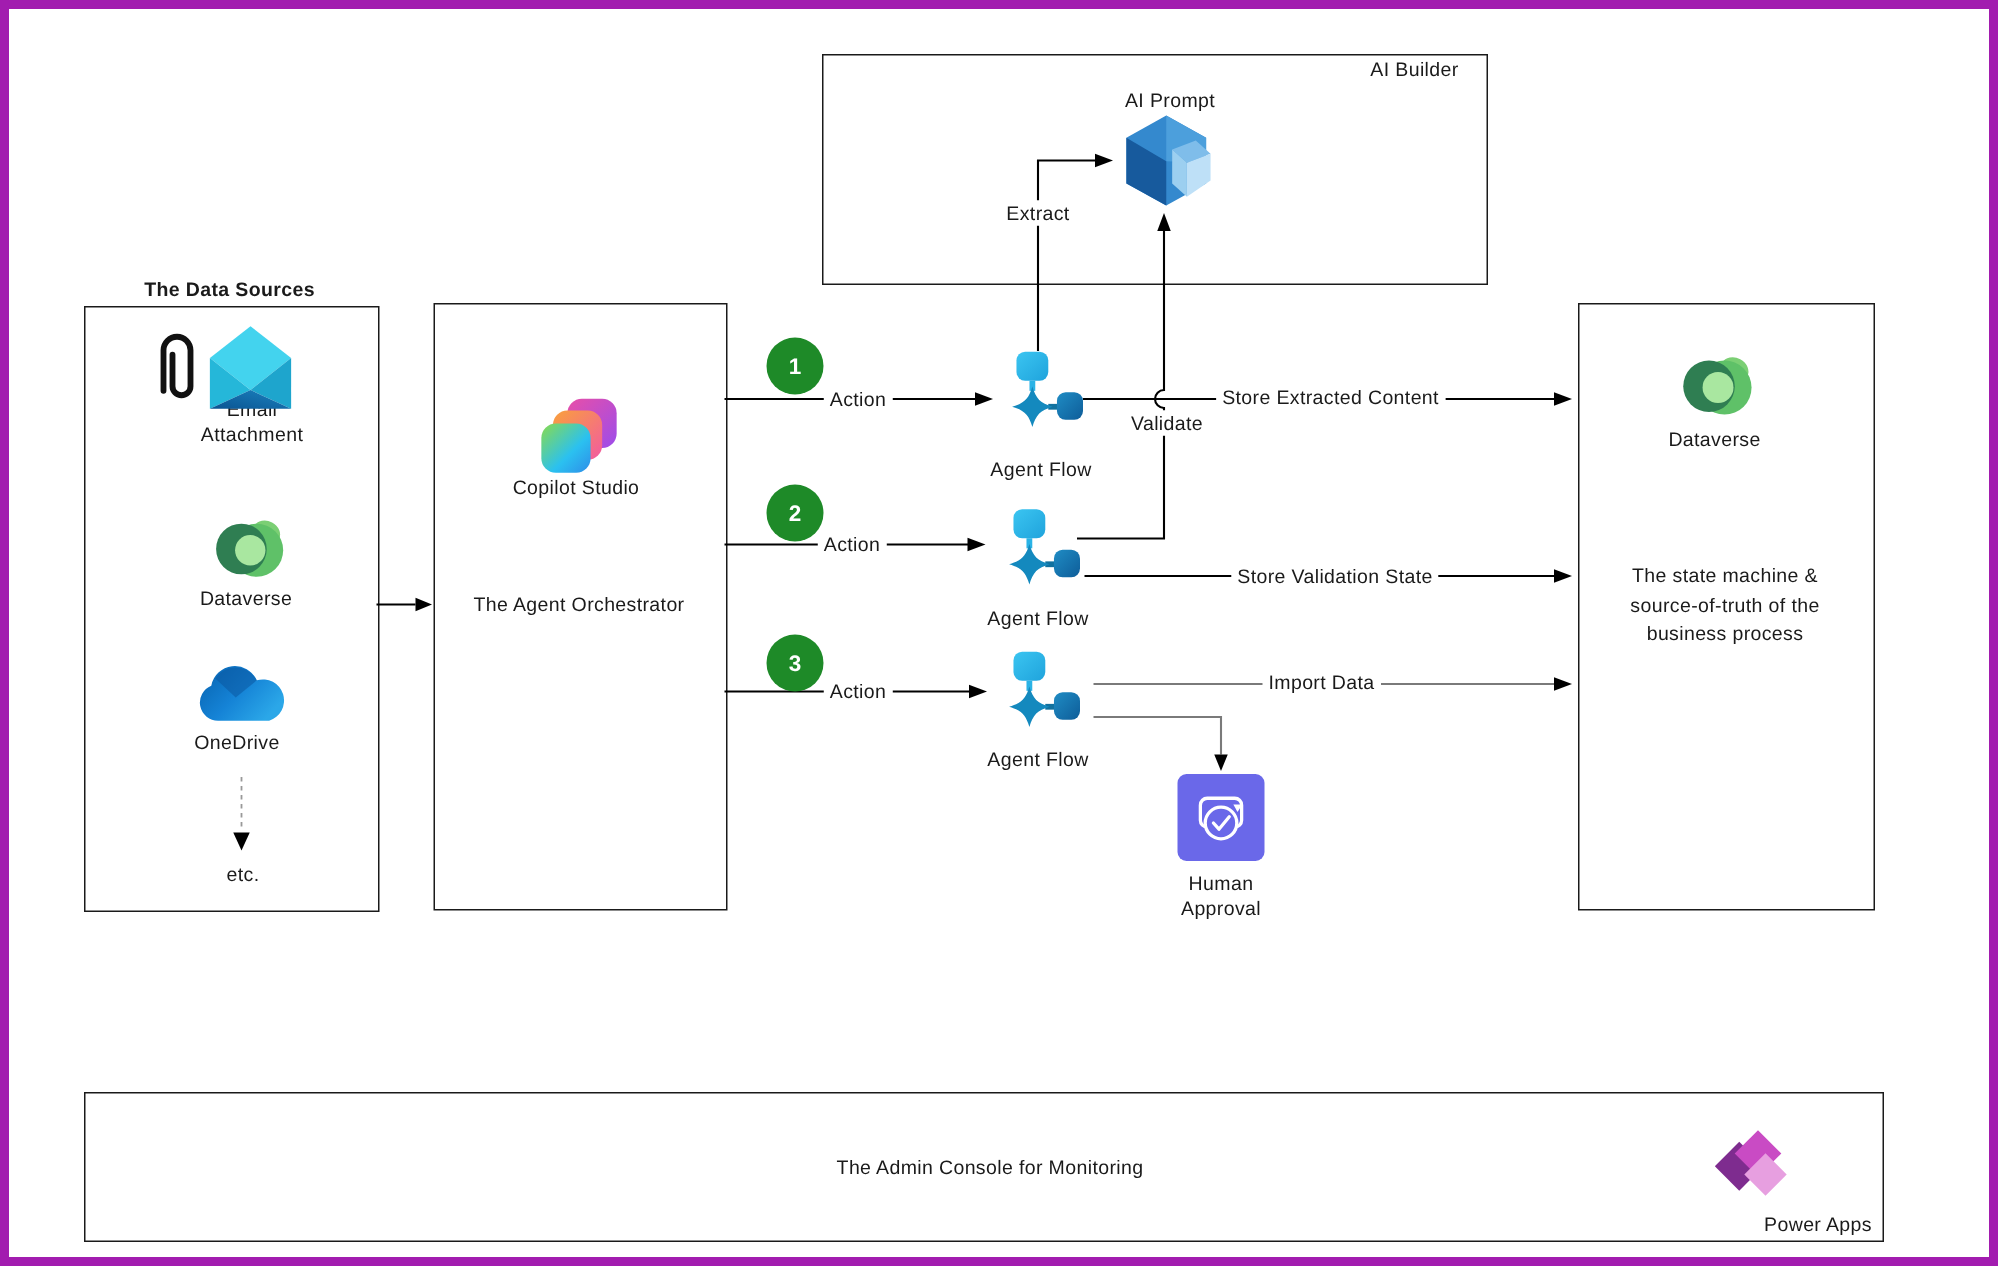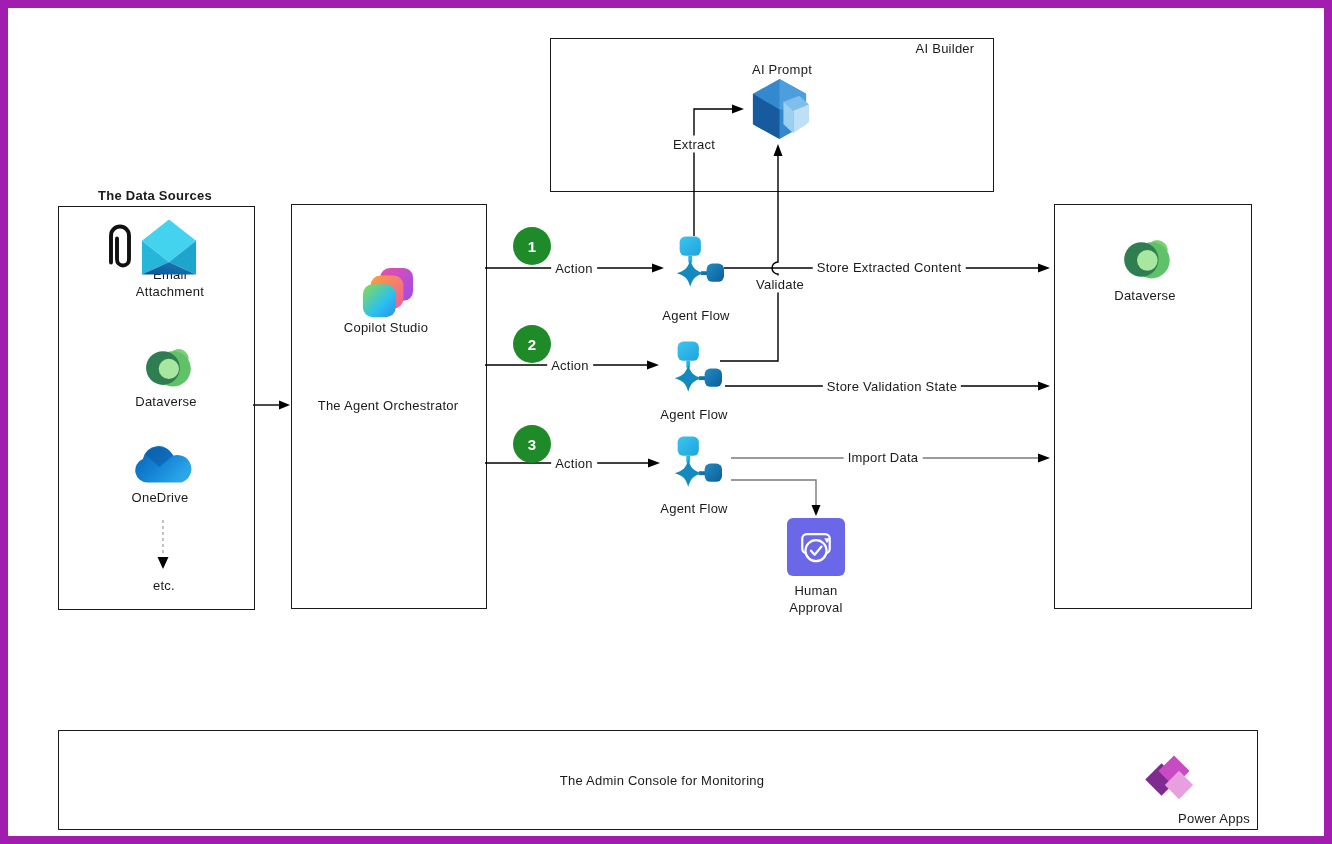--- a/index.html
+++ b/index.html
@@ -1,18 +1,18 @@
 <!DOCTYPE html>
 <html><head>
 <meta charset="utf-8">
 <style>
   html,body{margin:0;padding:0;background:#fff;}
   #canvas{
     position:relative;width:1332px;height:844px;background:#fff;
-    border:8px solid #a21caf;box-sizing:border-box;overflow:hidden;
+    border:6px solid #a21caf;box-sizing:border-box;overflow:hidden;
     font-family:"Liberation Sans","DejaVu Sans",sans-serif;color:#1a1a1a;
   }
   .box{position:absolute;border:1.4px solid #1a1a1a;background:transparent;}
   .lbl{
     position:absolute;transform:translate(-50%,-50%);
     font-size:13px;letter-spacing:.25px;white-space:nowrap;
     text-align:center;line-height:17px;color:#1a1a1a;
   }
   .onln{background:#fff;padding:0 4px;}
   .badge{
@@ -83,20 +83,25 @@
     <div>Attachment</div>
   </div>
   <div class="lbl" style="left:158px;top:393px;">Dataverse</div>
   <div class="lbl" style="left:152px;top:489px;">OneDrive</div>
   <div class="lbl" style="left:156px;top:577px;">etc.</div>
 
   <div class="lbl" style="left:378px;top:319px;">Copilot Studio</div>
   <div class="lbl" style="left:380px;top:397px;">The Agent Orchestrator</div>
 
   <div class="lbl" style="left:1137px;top:287px;">Dataverse</div>
+  <div class="lbl" style="left:1144px;top:397px;line-height:19.5px;">
+    <div>The state machine &amp;</div>
+    <div>source-of-truth of the</div>
+    <div>business process</div>
+  </div>
 
   <div class="lbl" style="left:654px;top:772px;">The Admin Console for Monitoring</div>
   <div class="lbl" style="left:1206px;top:810px;">Power Apps</div>
 
   <div class="badge" style="left:524px;top:238px;">1</div>
   <div class="badge" style="left:524px;top:336px;">2</div>
   <div class="badge" style="left:524px;top:436px;">3</div>
 
   <div class="lbl onln" style="left:566px;top:260px;">Action</div>
   <div class="lbl onln" style="left:562px;top:357px;">Action</div>

